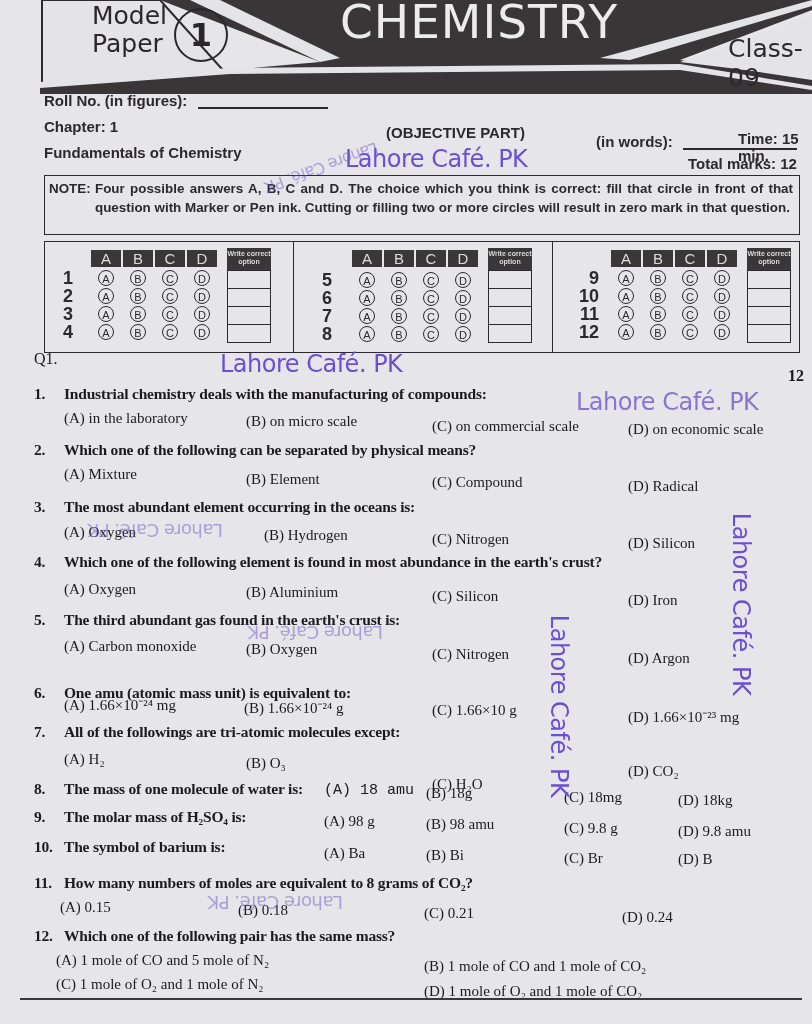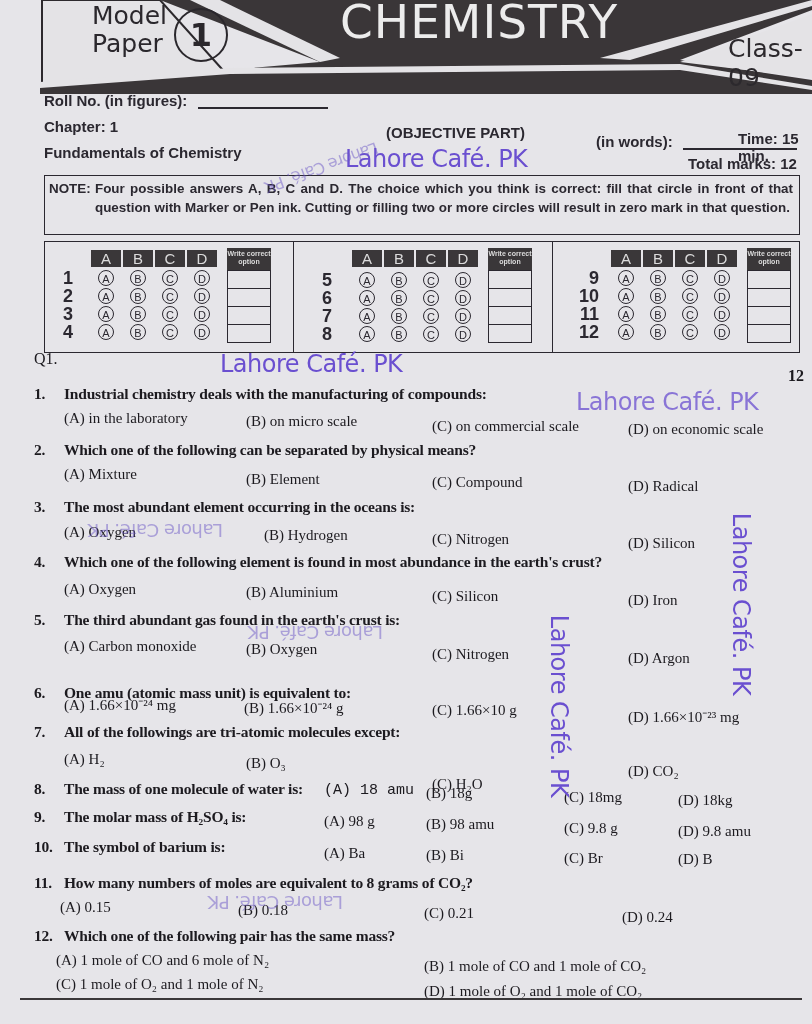--- a/index.html
+++ b/index.html
@@ -307,21 +307,21 @@
 <div class="option" style="left:564px; top:850px;">(C) Br</div>
 <div class="option" style="left:678px; top:851px;">(D) B</div>
 
 <div class="question" style="top:874px;"><span class="qn">11.</span><span>How many numbers of moles are equivalent to 8 grams of CO₂?</span></div>
 <div class="option" style="left:60px; top:899px;">(A) 0.15</div>
 <div class="option" style="left:238px; top:902px;">(B) 0.18</div>
 <div class="option" style="left:424px; top:905px;">(C) 0.21</div>
 <div class="option" style="left:622px; top:909px;">(D) 0.24</div>
 
 <div class="question" style="top:927px;"><span class="qn">12.</span><span>Which one of the following pair has the same mass?</span></div>
-<div class="option" style="left:56px; top:952px;">(A) 1 mole of CO and 6 mole of N₂</div>
+<div class="option" style="left:56px; top:952px;">(A) 1 mole of CO and 5 mole of N₂</div>
 <div class="option" style="left:424px; top:958px;">(B) 1 mole of CO and 1 mole of CO₂</div>
 <div class="option" style="left:56px; top:976px;">(C) 1 mole of O₂ and 1 mole of N₂</div>
 <div class="option" style="left:424px; top:983px;">(D) 1 mole of O₂ and 1 mole of CO₂</div>
 
 <div class="rule"></div>
 
 <div class="wm" style="left:345px; top:145px;">Lahore Café. PK</div>
 <div class="wm" style="left:220px; top:350px;">Lahore Café. PK</div>
 <div class="wm" style="left:576px; top:388px; opacity:0.75;">Lahore Café. PK</div>
 <div class="wm" style="left:650px; top:590px; transform:rotate(90deg); transform-origin:center;">Lahore Café. PK</div>

